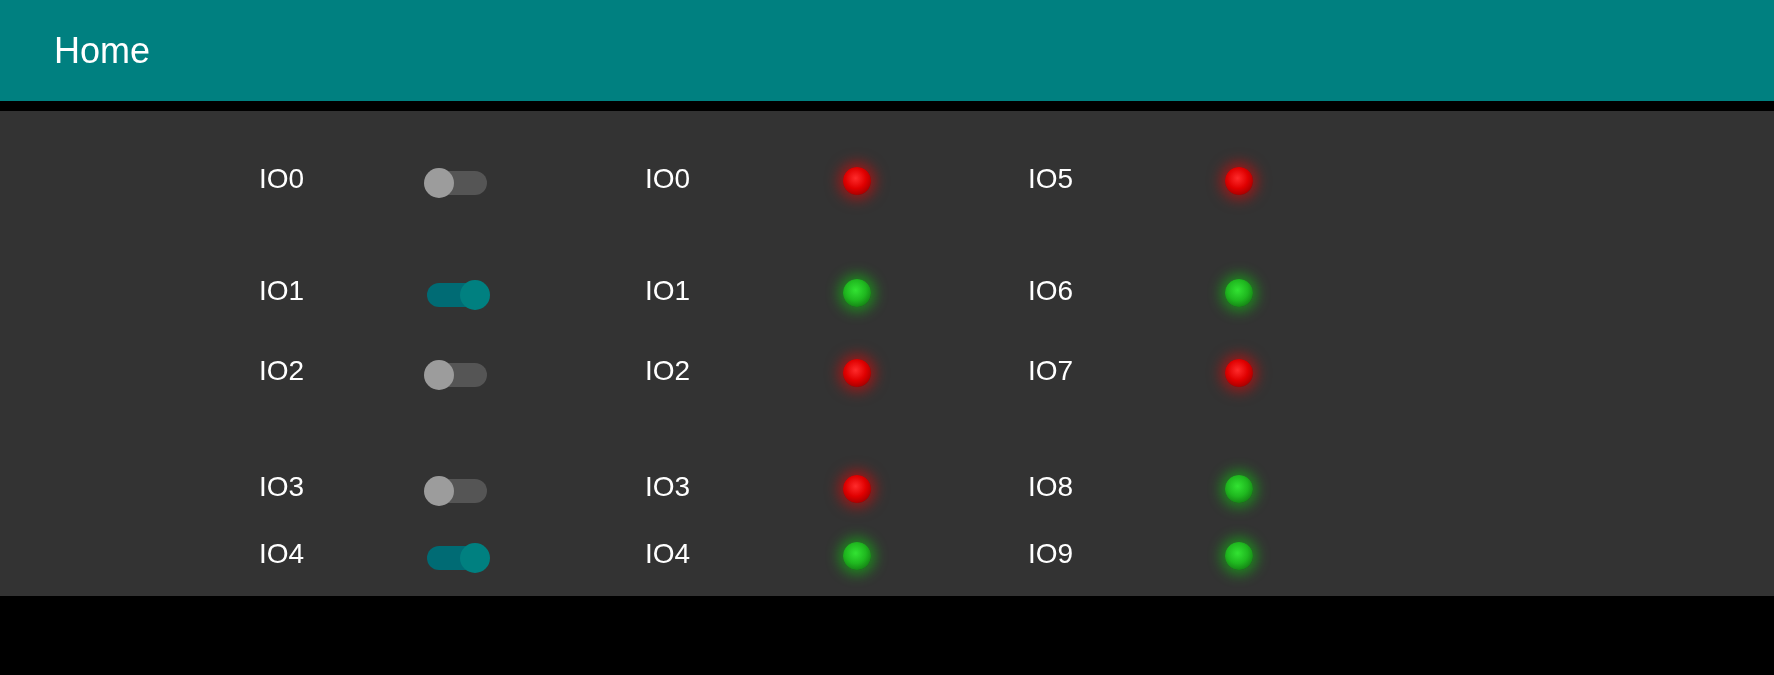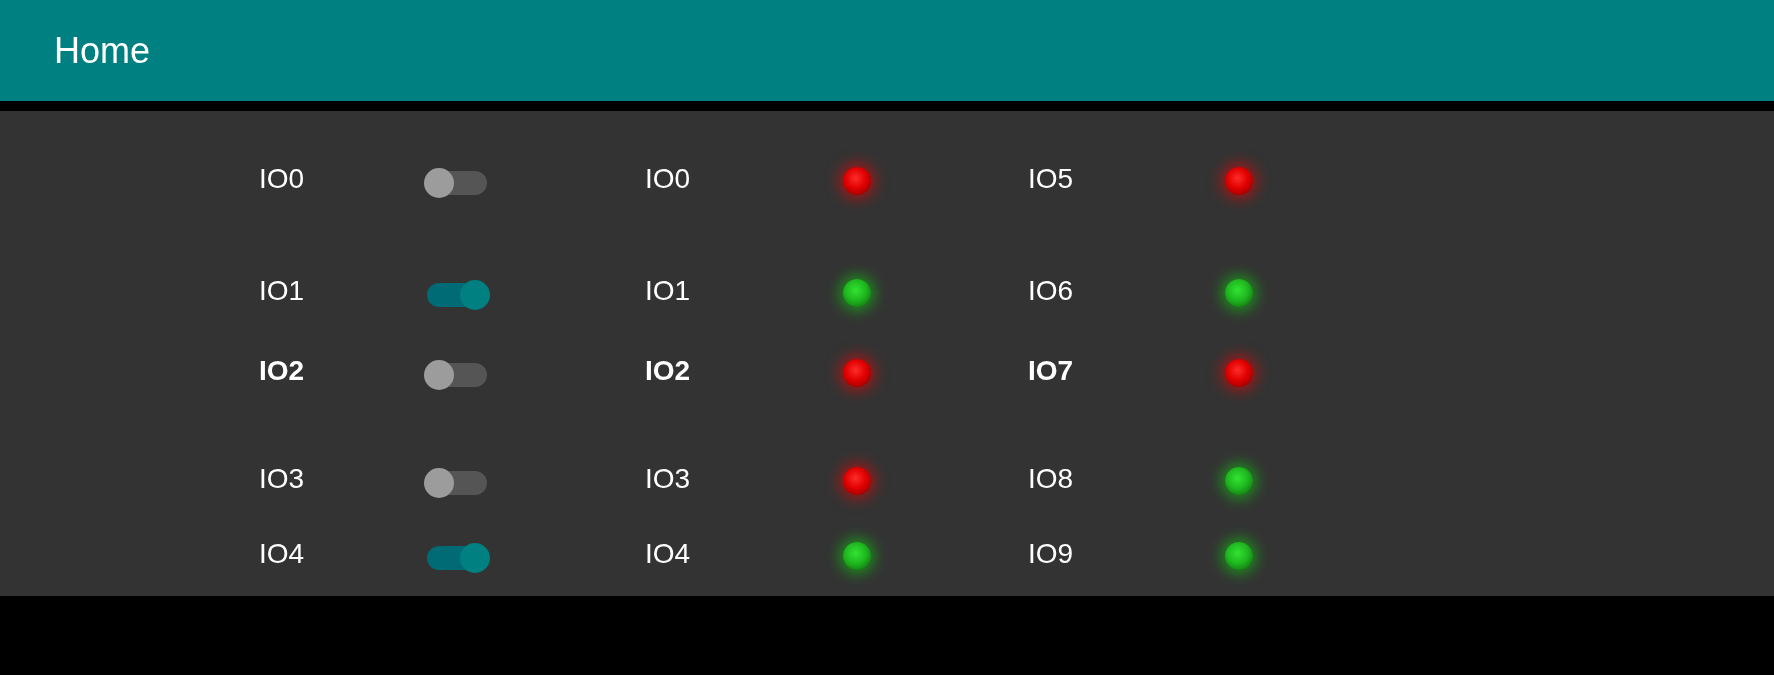--- a/index.html
+++ b/index.html
@@ -55,31 +55,31 @@
     <div class="row" style="top: 156px;">
       <div class="lbl c-sw-lbl">IO1</div>
       <div class="sw c-sw on">
         <div class="knob"></div>
       </div>
       <div class="lbl c-l1-lbl">IO1</div>
       <div class="led c-l1 green"></div>
       <div class="lbl c-l2-lbl">IO6</div>
       <div class="led c-l2 green"></div>
     </div>
-    <div class="row" style="top: 236px; font-weight: bold;">
+    <div class="row" style="top: 236px;">
       <div class="lbl c-sw-lbl">IO2</div>
       <div class="sw c-sw off">
         <div class="knob"></div>
       </div>
       <div class="lbl c-l1-lbl">IO2</div>
       <div class="led c-l1 red"></div>
       <div class="lbl c-l2-lbl">IO7</div>
       <div class="led c-l2 red"></div>
     </div>
-    <div class="row" style="top: 344px;">
+    <div class="row" style="top: 352px;">
       <div class="lbl c-sw-lbl">IO3</div>
       <div class="sw c-sw off">
         <div class="knob"></div>
       </div>
       <div class="lbl c-l1-lbl">IO3</div>
       <div class="led c-l1 red"></div>
       <div class="lbl c-l2-lbl">IO8</div>
       <div class="led c-l2 green"></div>
     </div>
     <div class="row" style="top: 419px;">

